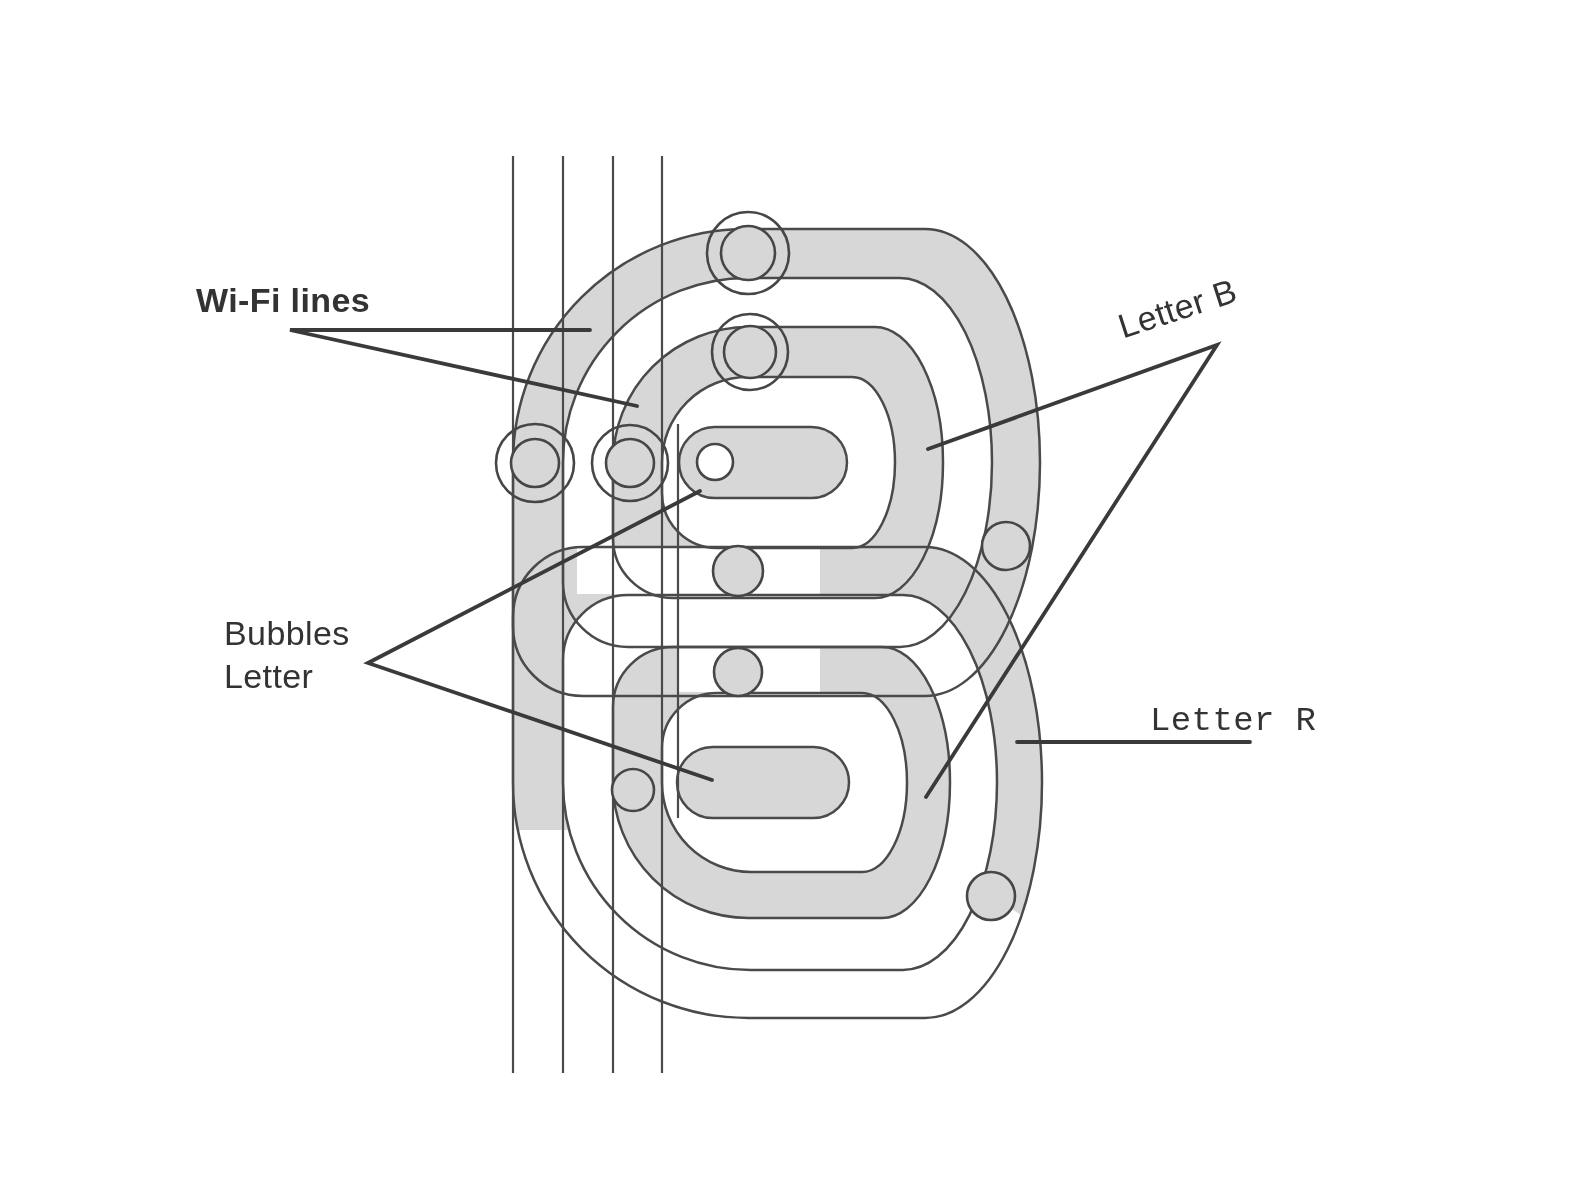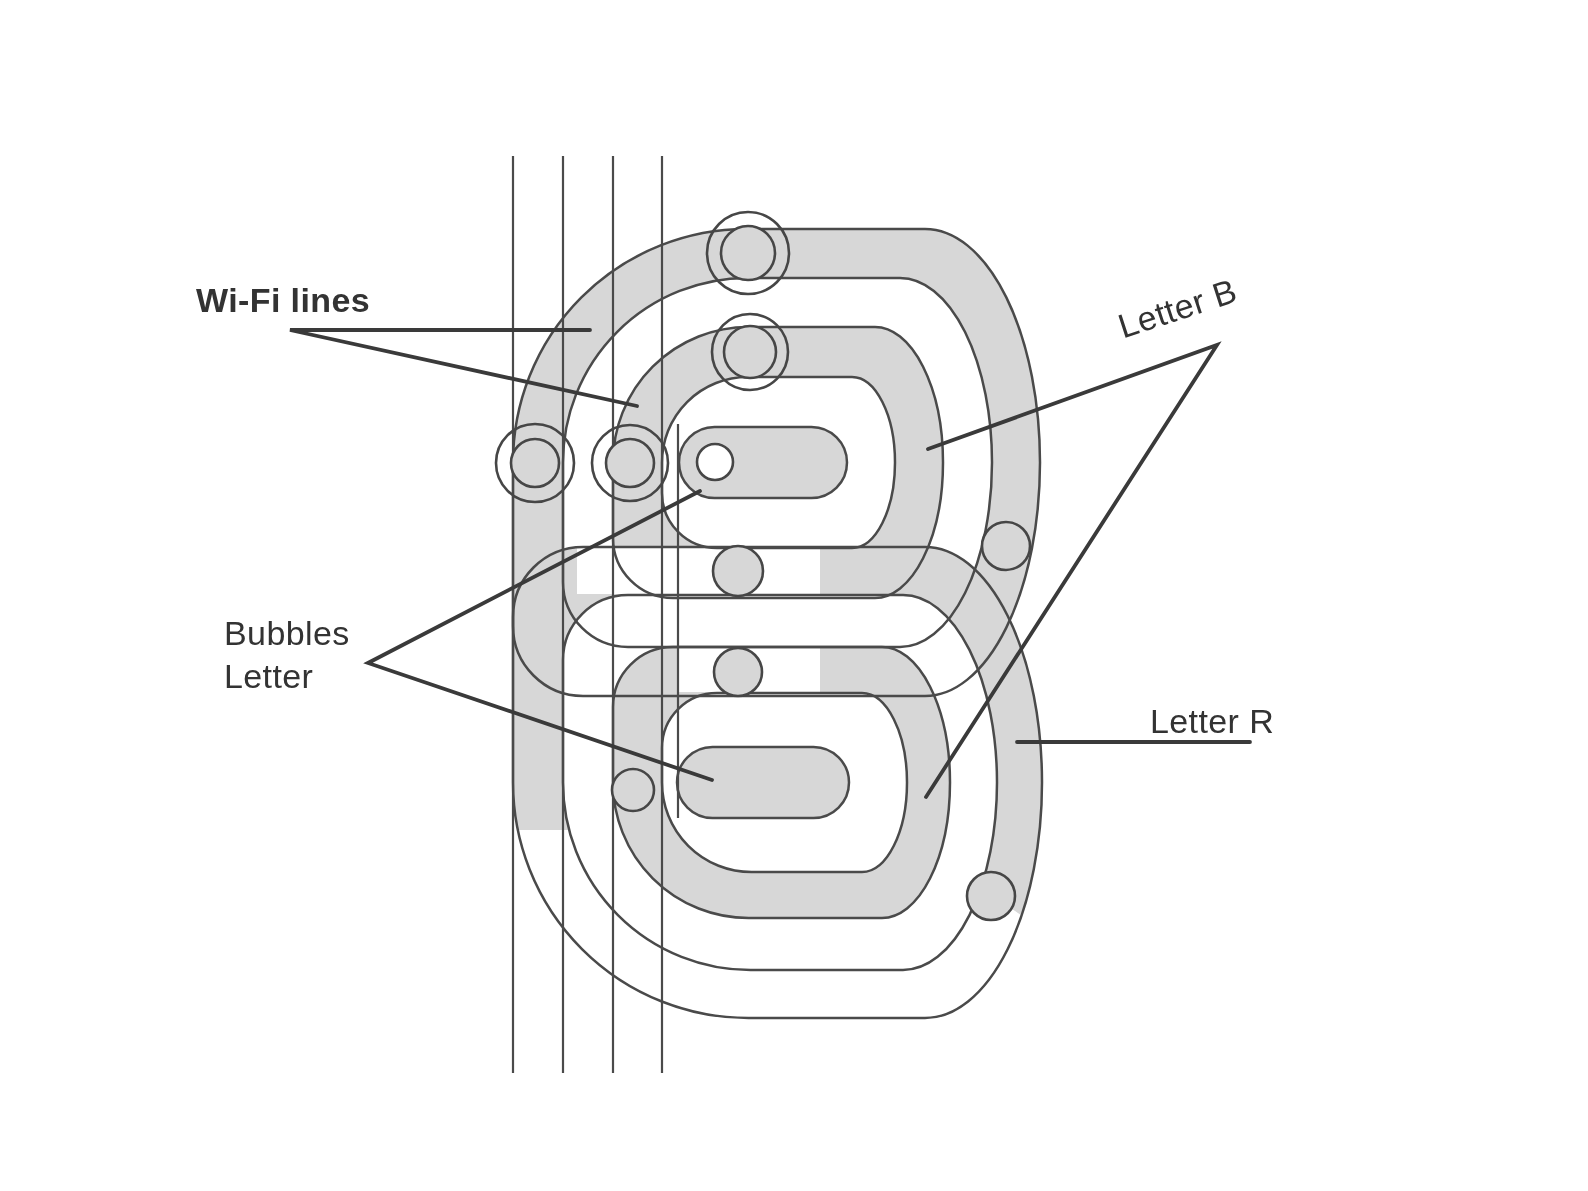--- a/index.html
+++ b/index.html
@@ -108,17 +108,17 @@
 
   <div class="lbl" style="left:224px;top:612px;">
     <div>Bubbles</div>
     <div>Letter</div>
   </div>
 
   <div class="lbl rot" style="left:1126px;top:305px;">
     <span>Letter B</span>
   </div>
 
-  <div class="lbl" style="left:1150px;top:700px;">
+  <div class="lbl" style="left:1150px;top:700px;font-family:Liberation Mono, monospace;">
     <span>Letter R</span>
   </div>
 
 </div>
 
 </body></html>

